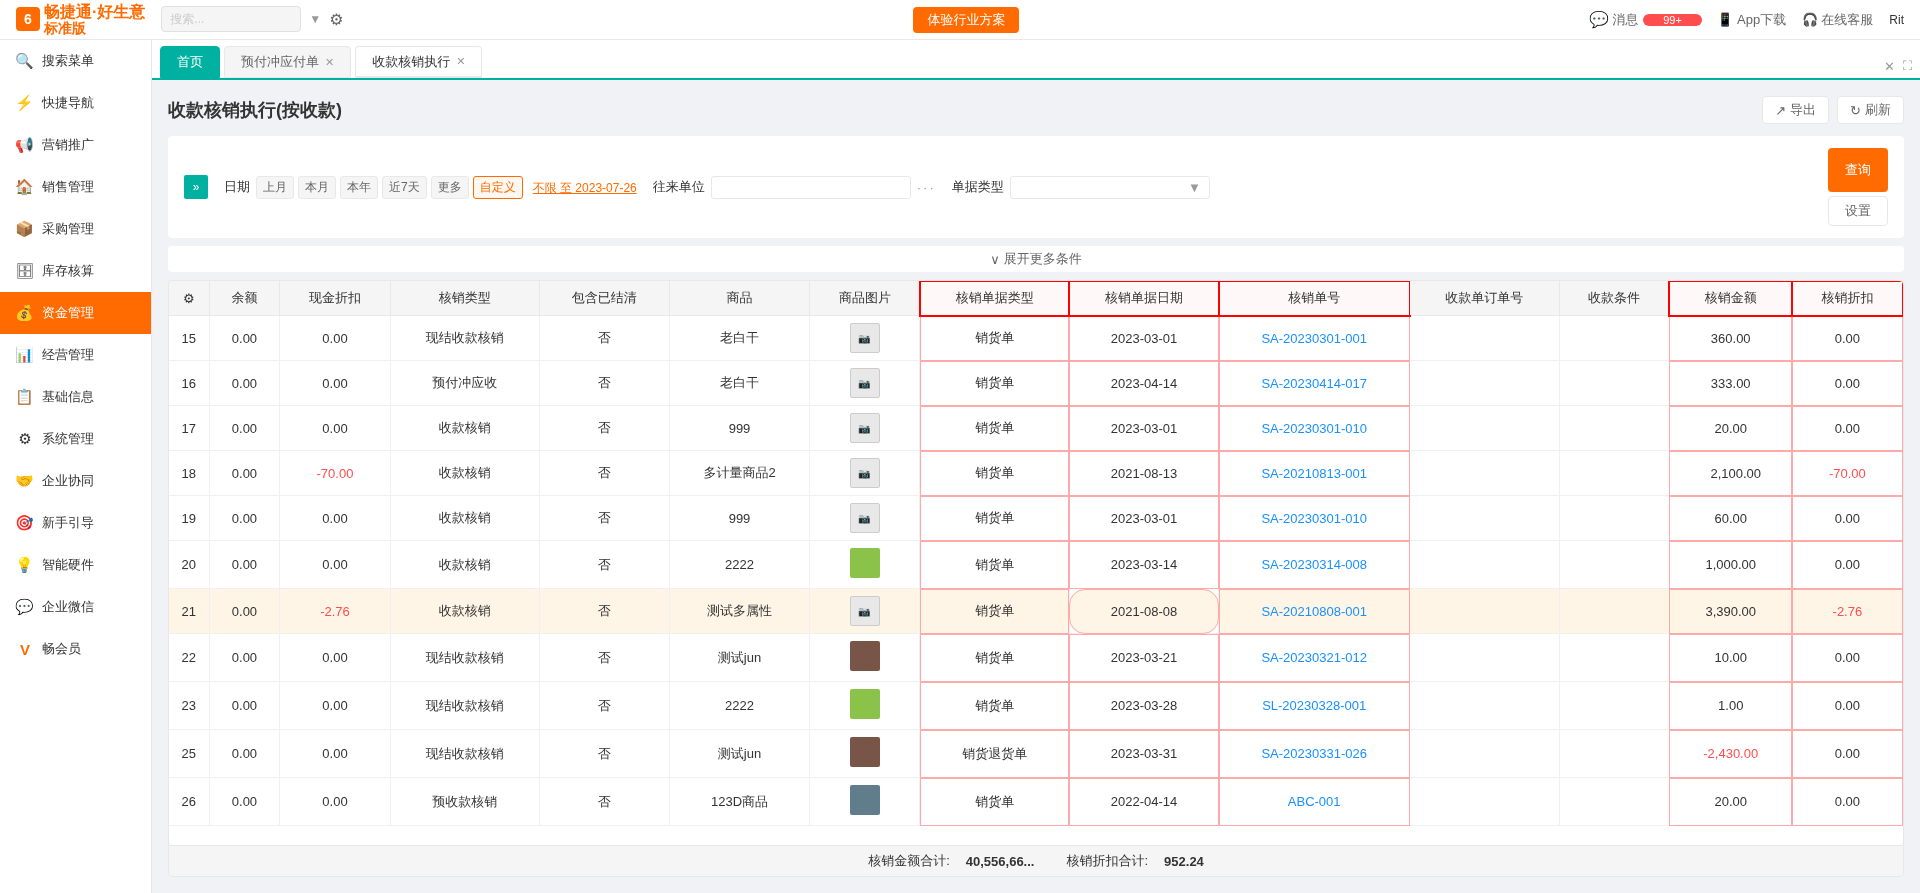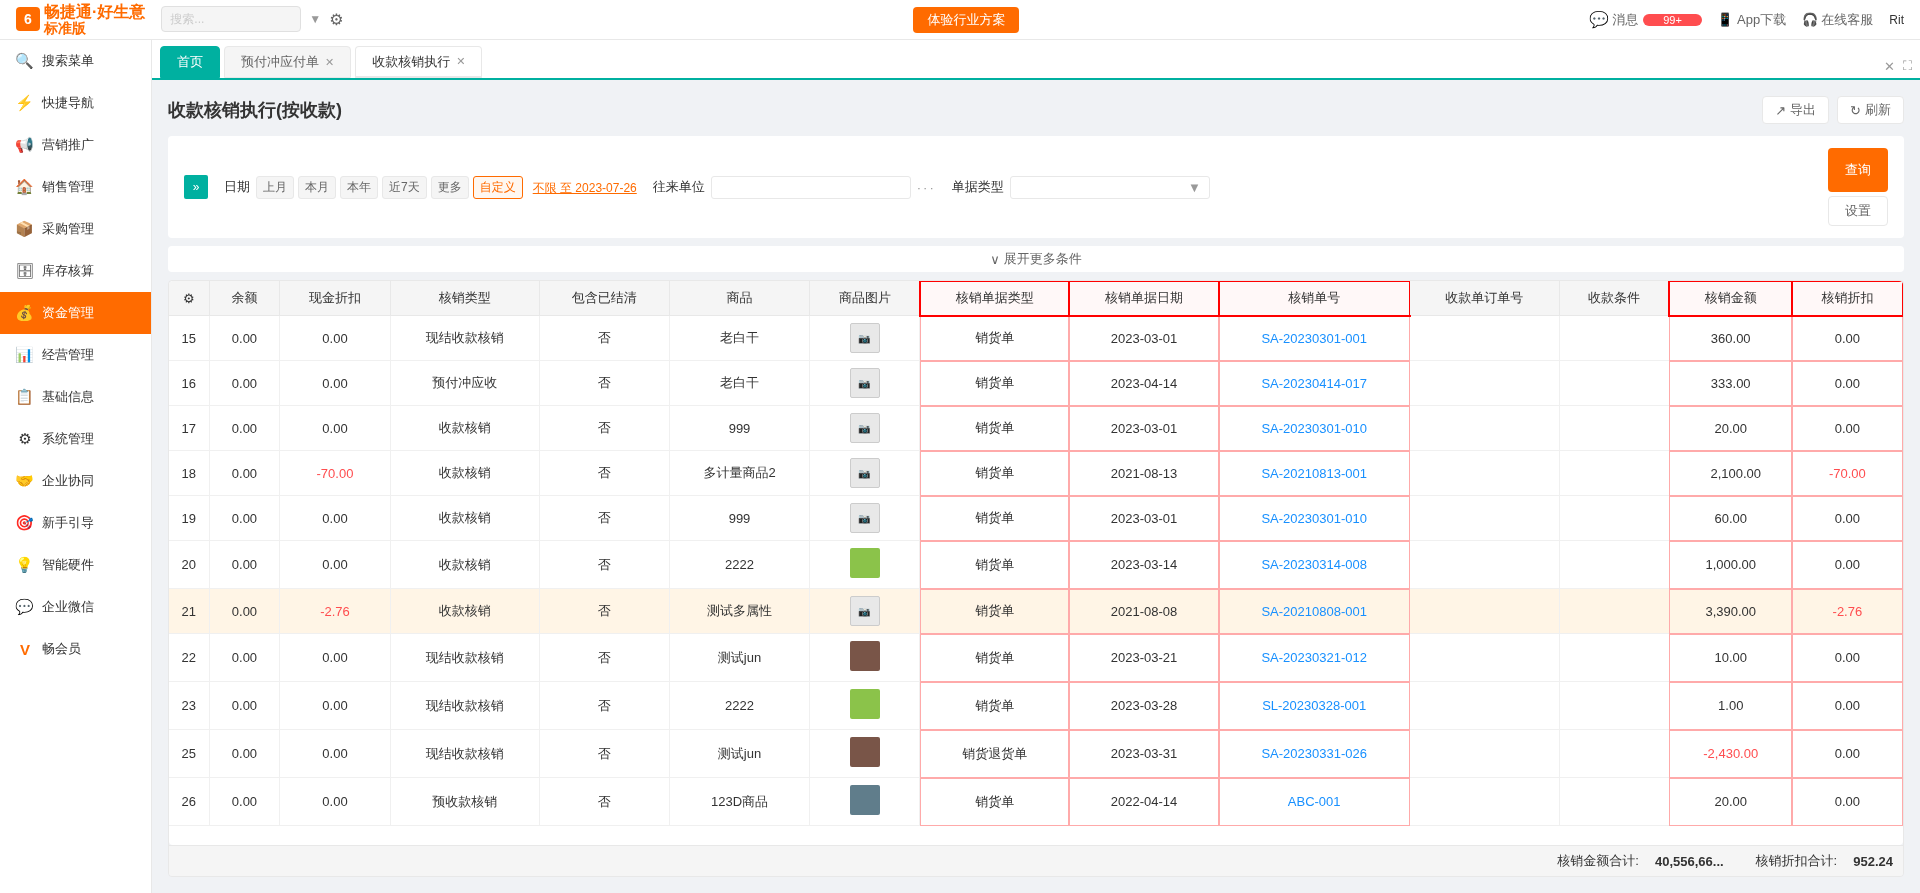--- a/index.html
+++ b/index.html
@@ -69,21 +69,21 @@
     table { width: 100%; border-collapse: collapse; min-width: 1400px; }
     th { background: #f5f5f5; padding: 8px 10px; text-align: center; font-weight: 500; color: #333; border-bottom: 1px solid #e8e8e8; border-right: 1px solid #e8e8e8; font-size: 13px; white-space: nowrap; position: sticky; top: 0; z-index: 2; }
     td { padding: 7px 10px; text-align: center; border-bottom: 1px solid #f0f0f0; border-right: 1px solid #f0f0f0; font-size: 13px; color: #333; white-space: nowrap; }
     tr.highlighted td { background: #fff5e6; }
     .link-text { color: #1890ff; cursor: pointer; text-decoration: none; }
     .negative { color: #ff4d4f; }
     .img-placeholder { width: 30px; height: 30px; background: #e8e8e8; border-radius: 2px; display: inline-flex; align-items: center; justify-content: center; font-size: 10px; color: #999; }
     .img-thumb { width: 30px; height: 30px; background: #d0d0d0; border-radius: 2px; display: inline-flex; align-items: center; justify-content: center; font-size: 10px; }
 
     
-    .table-footer { background: #f5f5f5; border-top: 1px solid #e8e8e8; padding: 6px 10px; display: flex; align-items: center; justify-content: flex-end; gap: 16px; font-size: 13px; color: #333; font-weight: 500; flex-shrink: 0; }
+    .table-footer { background: #f5f5f5; border-top: 1px solid #e8e8e8; padding: 6px 10px; display: flex; align-items: center; justify-content: center; gap: 16px; font-size: 13px; color: #333; font-weight: 500; flex-shrink: 0; }
 
     
     .table-container::-webkit-scrollbar { width: 6px; height: 6px; }
     .table-container::-webkit-scrollbar-track { background: #f0f0f0; }
     .table-container::-webkit-scrollbar-thumb { background: #ccc; border-radius: 3px; }
   </style>
 </head>
 <body>
 
 <div class="top-bar">
@@ -382,21 +382,21 @@
   </tr>
                 <tr class="highlighted">
     <td>21</td>
     <td>0.00</td>
     <td class="negative">-2.76</td>
     <td>收款核销</td>
     <td>否</td>
     <td>测试多属性</td>
     <td style="text-align:center;"><div class="img-placeholder" style="background:#e8e8e8;border:1px solid #ccc;">📷</div></td>
     <td style="outline:1px solid #ffaaaa;outline-offset:-1px;">销货单</td>
-    <td style="outline:1px solid #ffaaaa;outline-offset:-1px;">2021-08-08</td>
+    <td style="outline:1px solid #ffaaaa;outline-offset:-1px;border-radius:16px;">2021-08-08</td>
     <td style="outline:1px solid #ffaaaa;outline-offset:-1px;"><a class="link-text" href="#">SA-20210808-001</a></td>
     <td></td>
     <td></td>
     <td style="outline:1px solid #ffaaaa;outline-offset:-1px;" class="">3,390.00</td>
     <td style="outline:1px solid #ffaaaa;outline-offset:-1px;" class="negative">-2.76</td>
   </tr>
                 <tr>
     <td>22</td>
     <td>0.00</td>
     <td class="">0.00</td>

